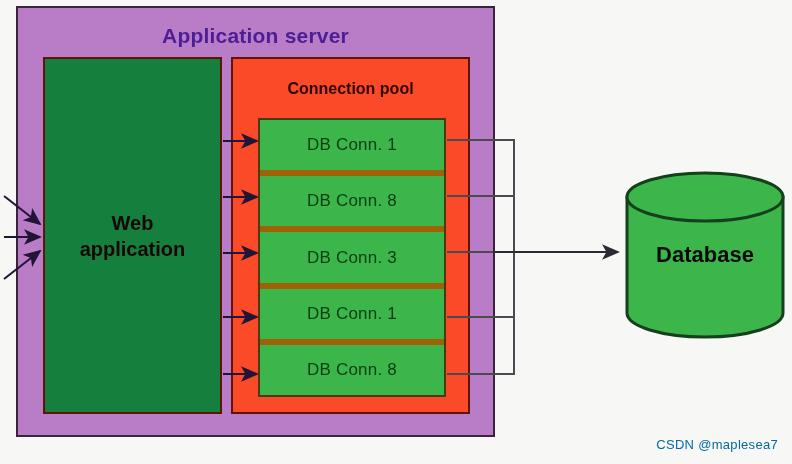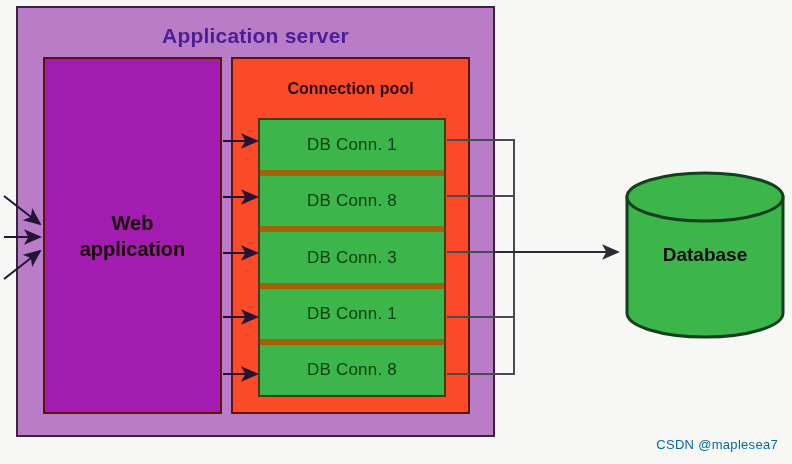--- a/index.html
+++ b/index.html
@@ -40,21 +40,21 @@
     letter-spacing: 0.2px;
   }
 
   
   #web-app {
     position: absolute;
     left: 43px;
     top: 57px;
     width: 179px;
     height: 357px;
-    background: #a21caf;
+    background: #15803d;
     border: 2px solid #5e1408;
     box-sizing: border-box;
   }
   #web-app-label {
     position: absolute;
     left: 0;
     top: 0;
     width: 100%;
     height: 100%;
     display: flex;
@@ -128,21 +128,21 @@
   }
   #db-label {
     position: absolute;
     left: 0;
     top: 0;
     width: 160px;
     height: 168px;
     display: flex;
     align-items: center;
     justify-content: center;
-    font-size: 19px;
+    font-size: 22px;
     font-weight: bold;
     color: #0a0a0a;
     pointer-events: none;
   }
 
   
   #wires {
     position: absolute;
     left: 0;
     top: 0;

